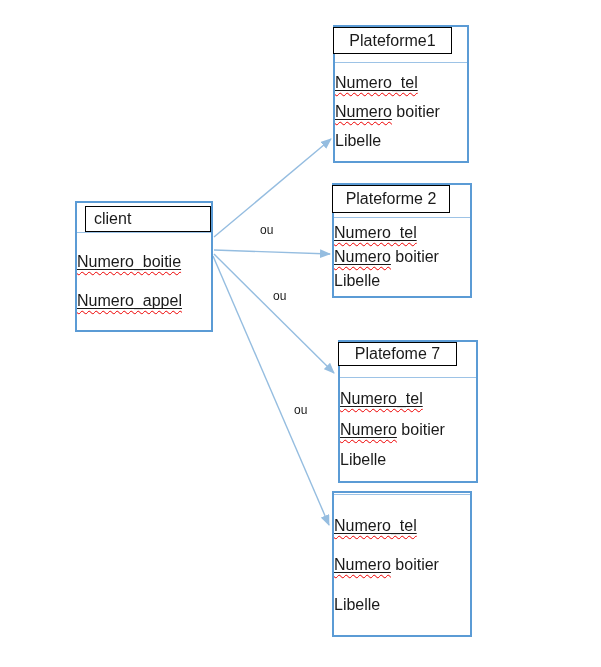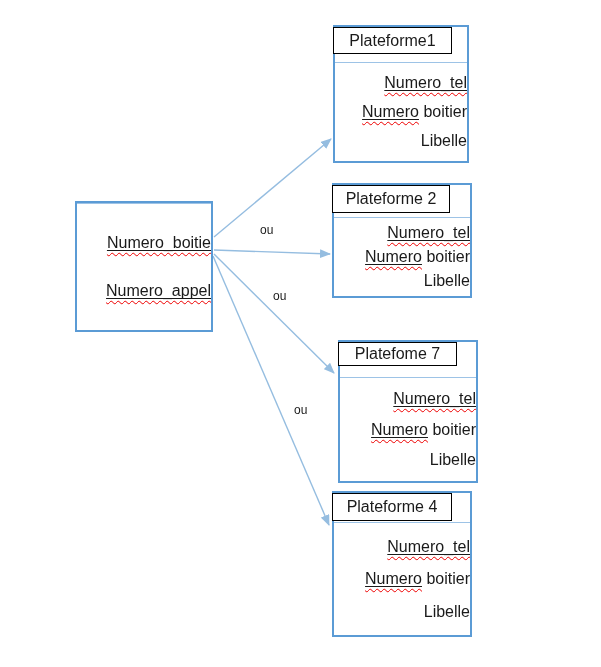--- a/index.html
+++ b/index.html
@@ -25,21 +25,21 @@
   }
   .title-box{
     border:1.5px solid var(--title-border);background:#ffffff;box-sizing:border-box;
     font-size:16px;display:flex;align-items:center;justify-content:center;
     margin-left:-2px;flex:0 0 auto;
   }
   .title-box.inset{margin-left:8px;margin-top:3px;justify-content:flex-start;padding-left:8px;}
   .sep{flex:0 0 auto;height:0;border-top:1px solid var(--separator);}
   .fields{
     flex:1 1 auto;display:flex;flex-direction:column;justify-content:space-evenly;
-    align-items:flex-end;font-size:16px;
+    align-items:flex-start;font-size:16px;
   }
   .field{white-space:pre;}
   .squig{
     text-decoration:underline;text-decoration-style:wavy;
     text-decoration-color:var(--squiggle);text-decoration-thickness:1px;
     text-underline-offset:4px;text-decoration-skip-ink:none;
   }
   .pk{
     text-decoration:underline;text-decoration-style:solid;
     text-decoration-color:var(--text);text-decoration-thickness:1px;
@@ -58,20 +58,21 @@
         <path class="head" d="M0,0 L11,4.5 L0,9 Z"></path>
       </marker>
     </defs>
     <line x1="214" y1="237" x2="331" y2="139" marker-end="url(#ah)"></line>
     <line x1="214" y1="250" x2="330" y2="254" marker-end="url(#ah)"></line>
     <line x1="214" y1="254" x2="334" y2="373" marker-end="url(#ah)"></line>
     <line x1="213" y1="256" x2="329" y2="525" marker-end="url(#ah)"></line>
   </svg>
 
   <div class="entity" style="left:75px;top:201px;width:138px;height:131px;">
+    <div class="title-box inset" style="width:126px;height:26px;">client</div>
     <div class="sep" style="margin-top:0;"></div>
     <div class="fields">
       <div class="field"><span class="squig"><span class="pk">Numero_boitie</span></span><span></span></div>
       <div class="field"><span class="squig"><span class="pk">Numero_appel</span></span><span></span></div>
     </div>
   </div>
 
   <div class="entity" style="left:333px;top:25px;width:136px;height:138px;">
     <div class="title-box" style="width:119px;height:27px;">Plateforme1</div>
     <div class="sep" style="margin-top:8px;"></div>
@@ -96,21 +97,20 @@
     <div class="title-box" style="width:119px;height:24px;">Platefome 7</div>
     <div class="sep" style="margin-top:11px;"></div>
     <div class="fields">
       <div class="field"><span class="squig"><span class="pk">Numero_tel</span></span><span></span></div>
       <div class="field"><span class="squig"><span class="pk">Numero</span></span><span> boitier</span></div>
       <div class="field"><span class="squig"><span class="pk"></span></span><span>Libelle</span></div>
     </div>
   </div>
 
   <div class="entity" style="left:332px;top:491px;width:140px;height:146px;">
-    <div class="title-box" style="width:120px;height:28px;">Plateforme 4</div>
     <div class="sep" style="margin-top:1px;"></div>
     <div class="fields">
       <div class="field"><span class="squig"><span class="pk">Numero_tel</span></span><span></span></div>
       <div class="field"><span class="squig"><span class="pk">Numero</span></span><span> boitier</span></div>
       <div class="field"><span class="squig"><span class="pk"></span></span><span>Libelle</span></div>
     </div>
   </div>
 
   <div class="conn-label" style="left:260px;top:223px;">ou</div>
   <div class="conn-label" style="left:273px;top:289px;">ou</div>

